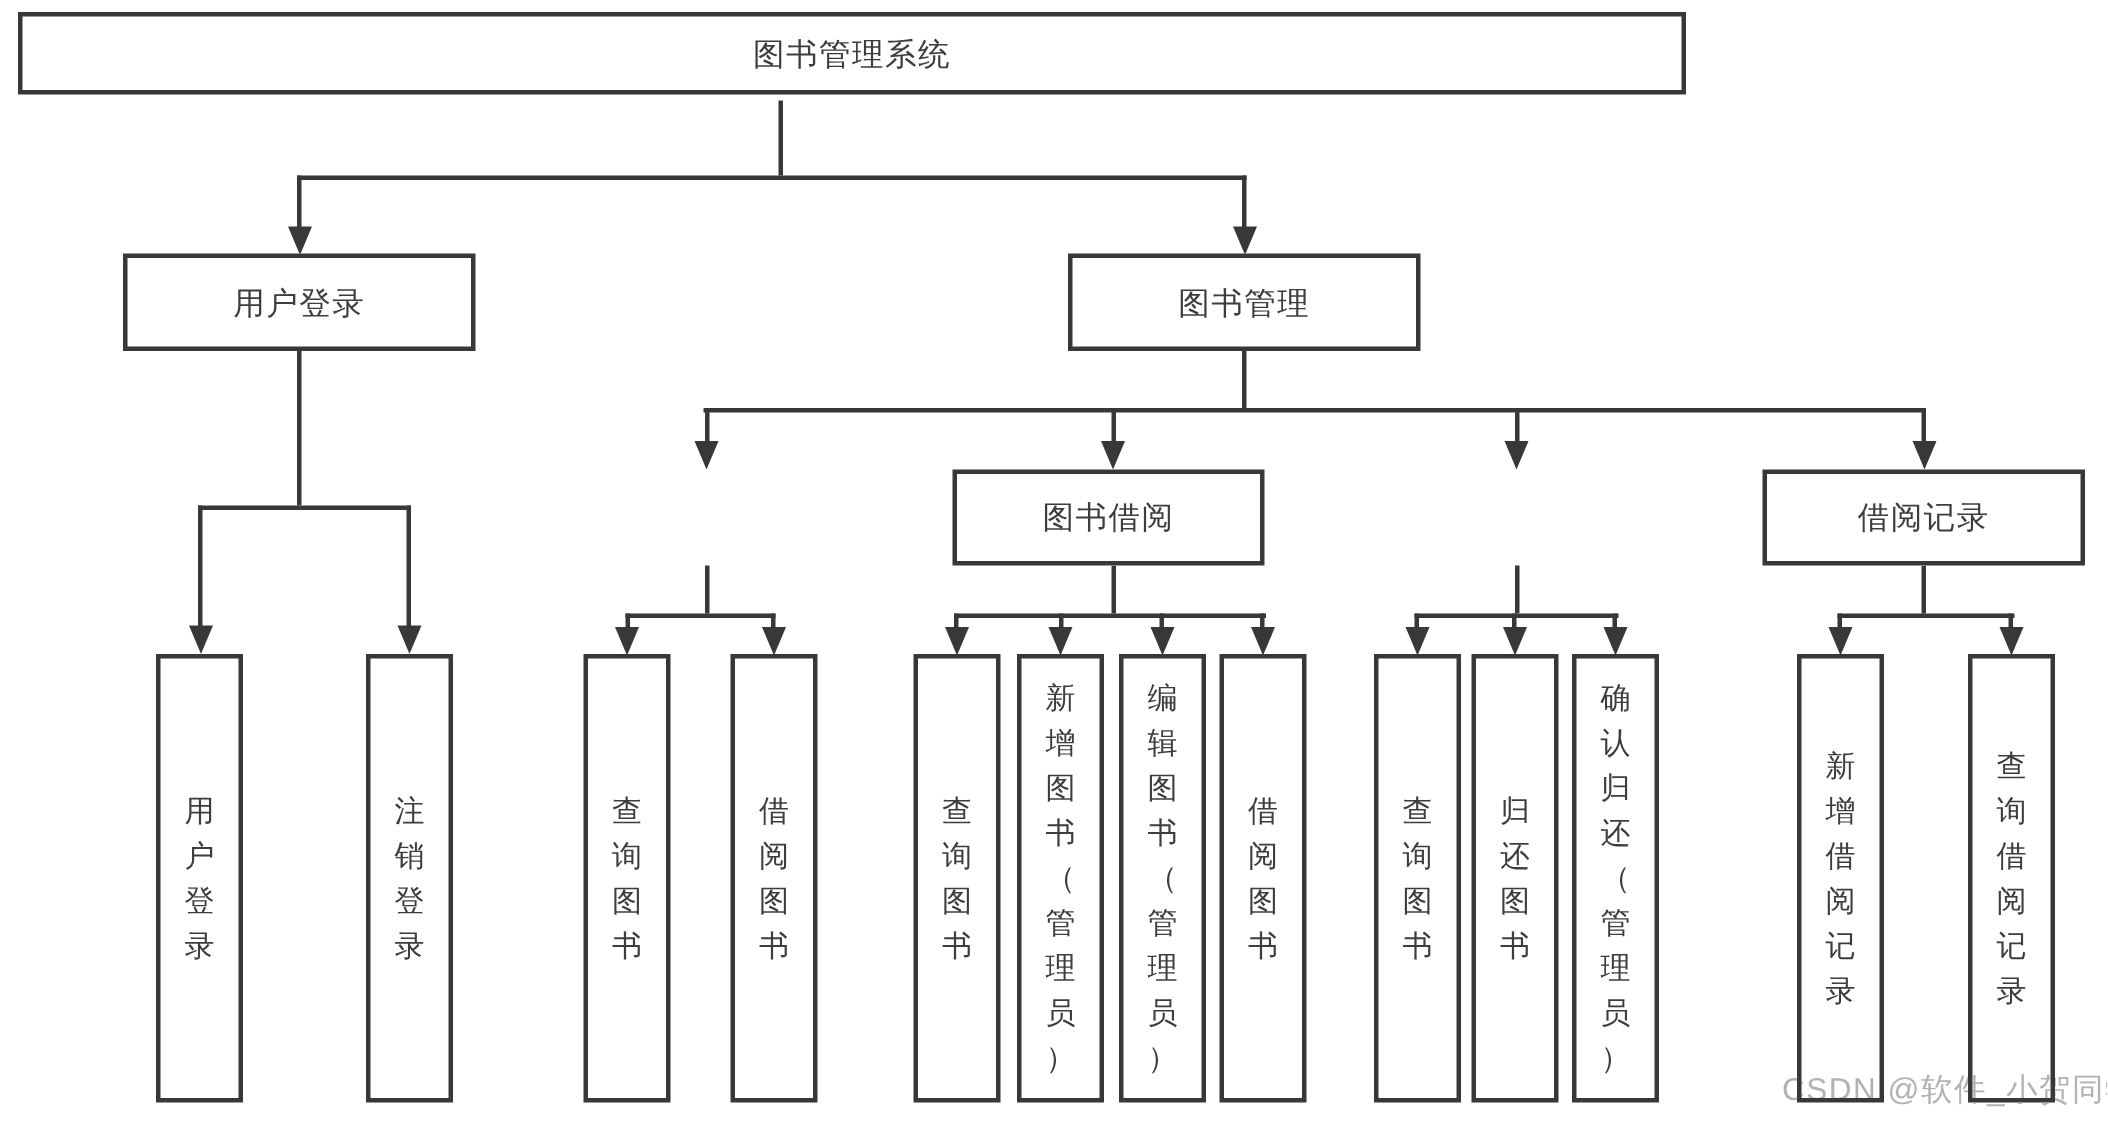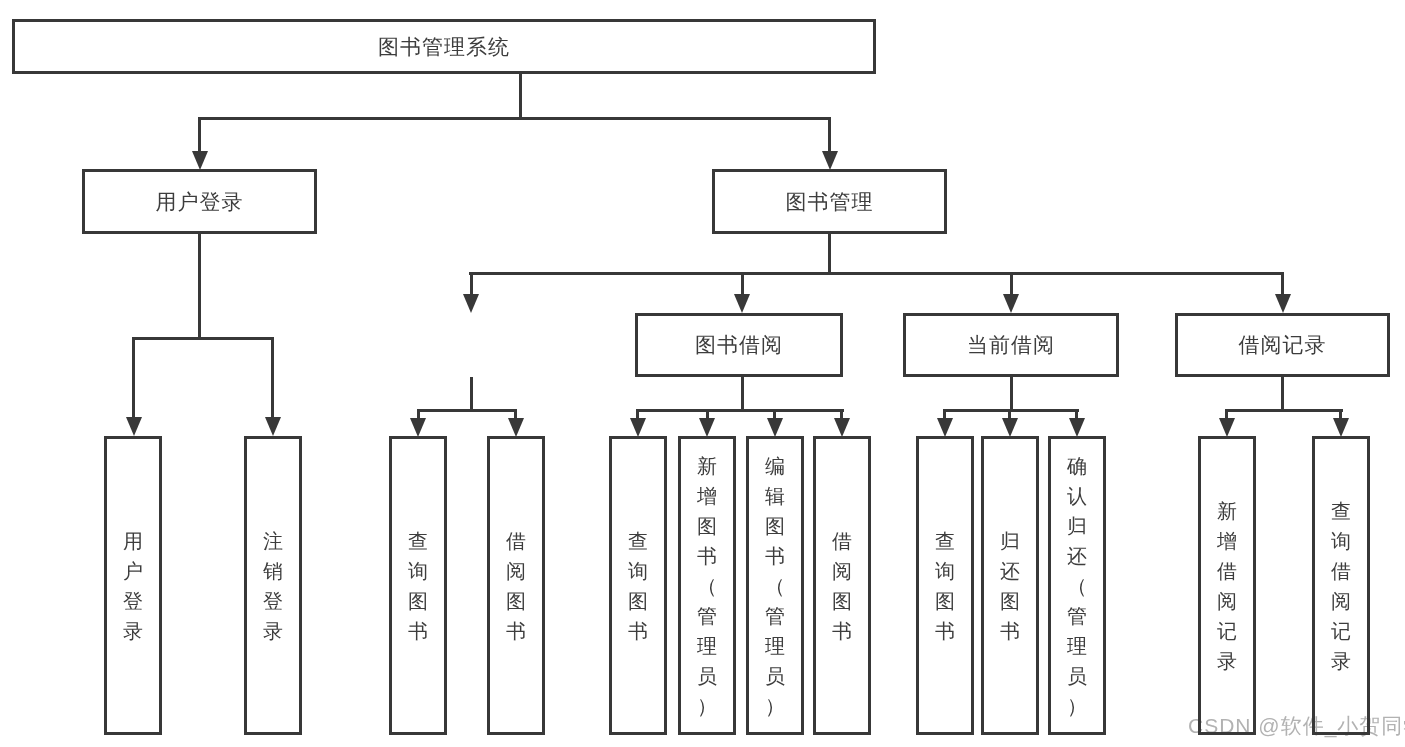--- a/index.html
+++ b/index.html
@@ -111,36 +111,33 @@
   <div class="vline" style="left:1075px;top:409px;height:10px"></div>
   <div class="arrow" style="left:1069px;top:418px"></div>
 
   <div class="vline" style="left:1281px;top:377px;height:32px"></div>
   <div class="hline" style="left:1225px;top:409px;width:118px"></div>
   <div class="vline" style="left:1225px;top:409px;height:10px"></div>
   <div class="arrow" style="left:1219px;top:418px"></div>
   <div class="vline" style="left:1339px;top:409px;height:10px"></div>
   <div class="arrow" style="left:1333px;top:418px"></div>
 
-  <div class="box" style="left:12px;top:19px;width:864px;height:55px">
+  <div class="box" style="left:12px;top:8px;width:1112px;height:55px">
     <span class="hlabel">图书管理系统</span>
   </div>
 
   <div class="box" style="left:82px;top:169px;width:235px;height:65px">
     <span class="hlabel">用户登录</span>
   </div>
   <div class="box" style="left:712px;top:169px;width:235px;height:65px">
     <span class="hlabel">图书管理</span>
   </div>
 
   <div class="box" style="left:635px;top:313px;width:208px;height:64px">
     <span class="hlabel">图书借阅</span>
-  </div>
-  <div class="box" style="left:903px;top:313px;width:216px;height:64px">
-    <span class="hlabel">当前借阅</span>
   </div>
   <div class="box" style="left:1175px;top:313px;width:215px;height:64px">
     <span class="hlabel">借阅记录</span>
   </div>
 
   <div class="box" style="left:104px;top:436px;width:58px;height:299px">
     <span class="vlabel">用
 户
 登
 录</span>

